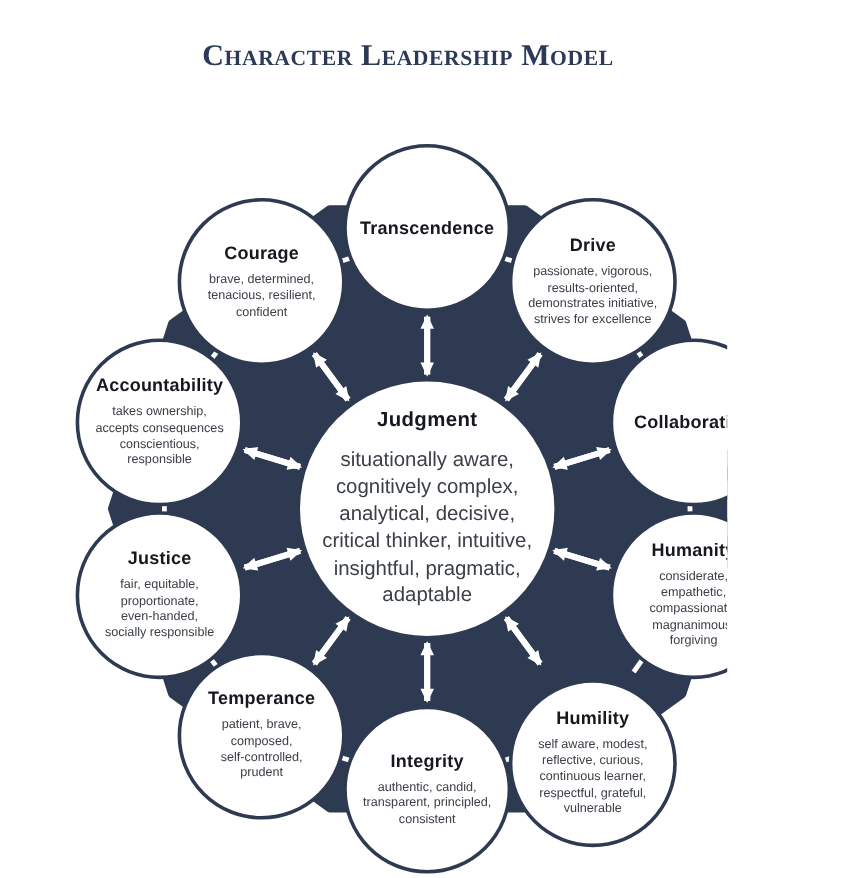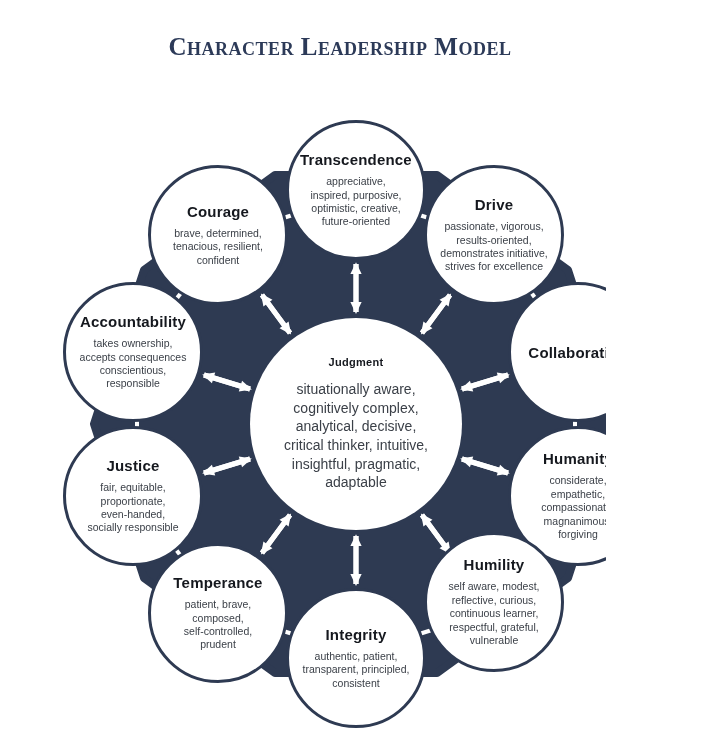--- a/index.html
+++ b/index.html
@@ -20,27 +20,27 @@
   .gap-dash{stroke:var(--arrow-white);stroke-width:4;}
   .arrow-shaft{stroke:var(--arrow-white);stroke-width:5;}
   .ahead{fill:var(--arrow-white);}
   .node{
     position:absolute;border-radius:50%;background:var(--node-fill);
     display:flex;flex-direction:column;align-items:center;justify-content:center;
     text-align:center;
   }
   .node.outer{width:140px;height:140px;border:3px solid var(--navy);gap:7px;padding:0 4px;}
   .node.center{width:212px;height:212px;left:250px;top:318px;gap:12px;padding:0 6px;}
-  .node h2{font-size:11px;font-weight:700;color:var(--heading-text);letter-spacing:.3px;}
+  .node h2{font-size:17px;font-weight:700;color:var(--heading-text);letter-spacing:.3px;}
   .node h3{font-size:15px;font-weight:700;color:var(--heading-text);letter-spacing:.2px;white-space:nowrap;}
   .node .traits{white-space:pre-line;color:var(--body-text);}
   .node.outer .traits{font-size:10.5px;line-height:1.28;}
-  .node.center .traits{font-size:14px;line-height:1.33;}
+  .node.center .traits{font-size:17px;line-height:1.33;}
   .p0{left:286px;top:120px;} .p1{left:424px;top:165px;justify-content:center;} .p2{left:508px;top:282px;}
-  .p3{left:508px;top:426px;} .p4{left:424px;top:532px;} .p5{left:286px;top:588px;}
+  .p3{left:508px;top:426px;} .p4{left:424px;top:566px;} .p5{left:286px;top:588px;}
   .p6{left:148px;top:543px;} .p7{left:63px;top:426px;}  .p8{left:63px;top:282px;align-items:center;}
   .p9{left:148px;top:165px;align-items:center;}
 </style>
 </head>
 <body>
 
 <div class="page">
 
   <h1 class="title">Character Leadership Model</h1>
 
@@ -115,24 +115,20 @@
     <p class="traits">situationally aware,
 cognitively complex,
 analytical, decisive,
 critical thinker, intuitive,
 insightful, pragmatic,
 adaptable</p>
   </div>
 
   <div class="node outer p0">
     <h3>Transcendence</h3>
-    <p class="traits">appreciative,
-inspired, purposive,
-optimistic, creative,
-future-oriented</p>
   </div>
   <div class="node outer p1">
     <h3>Drive</h3>
     <p class="traits">passionate, vigorous,
 results-oriented,
 demonstrates initiative,
 strives for excellence</p>
   </div>
   <div class="node outer p2">
     <h3>Collaboration</h3>
@@ -148,21 +144,21 @@
   <div class="node outer p4">
     <h3>Humility</h3>
     <p class="traits">self aware, modest,
 reflective, curious,
 continuous learner,
 respectful, grateful,
 vulnerable</p>
   </div>
   <div class="node outer p5">
     <h3>Integrity</h3>
-    <p class="traits">authentic, patient,
+    <p class="traits">authentic, candid,
 transparent, principled,
 consistent</p>
   </div>
   <div class="node outer p6">
     <h3>Temperance</h3>
     <p class="traits">patient, brave,
 composed,
 self-controlled,
 prudent</p>
   </div>

